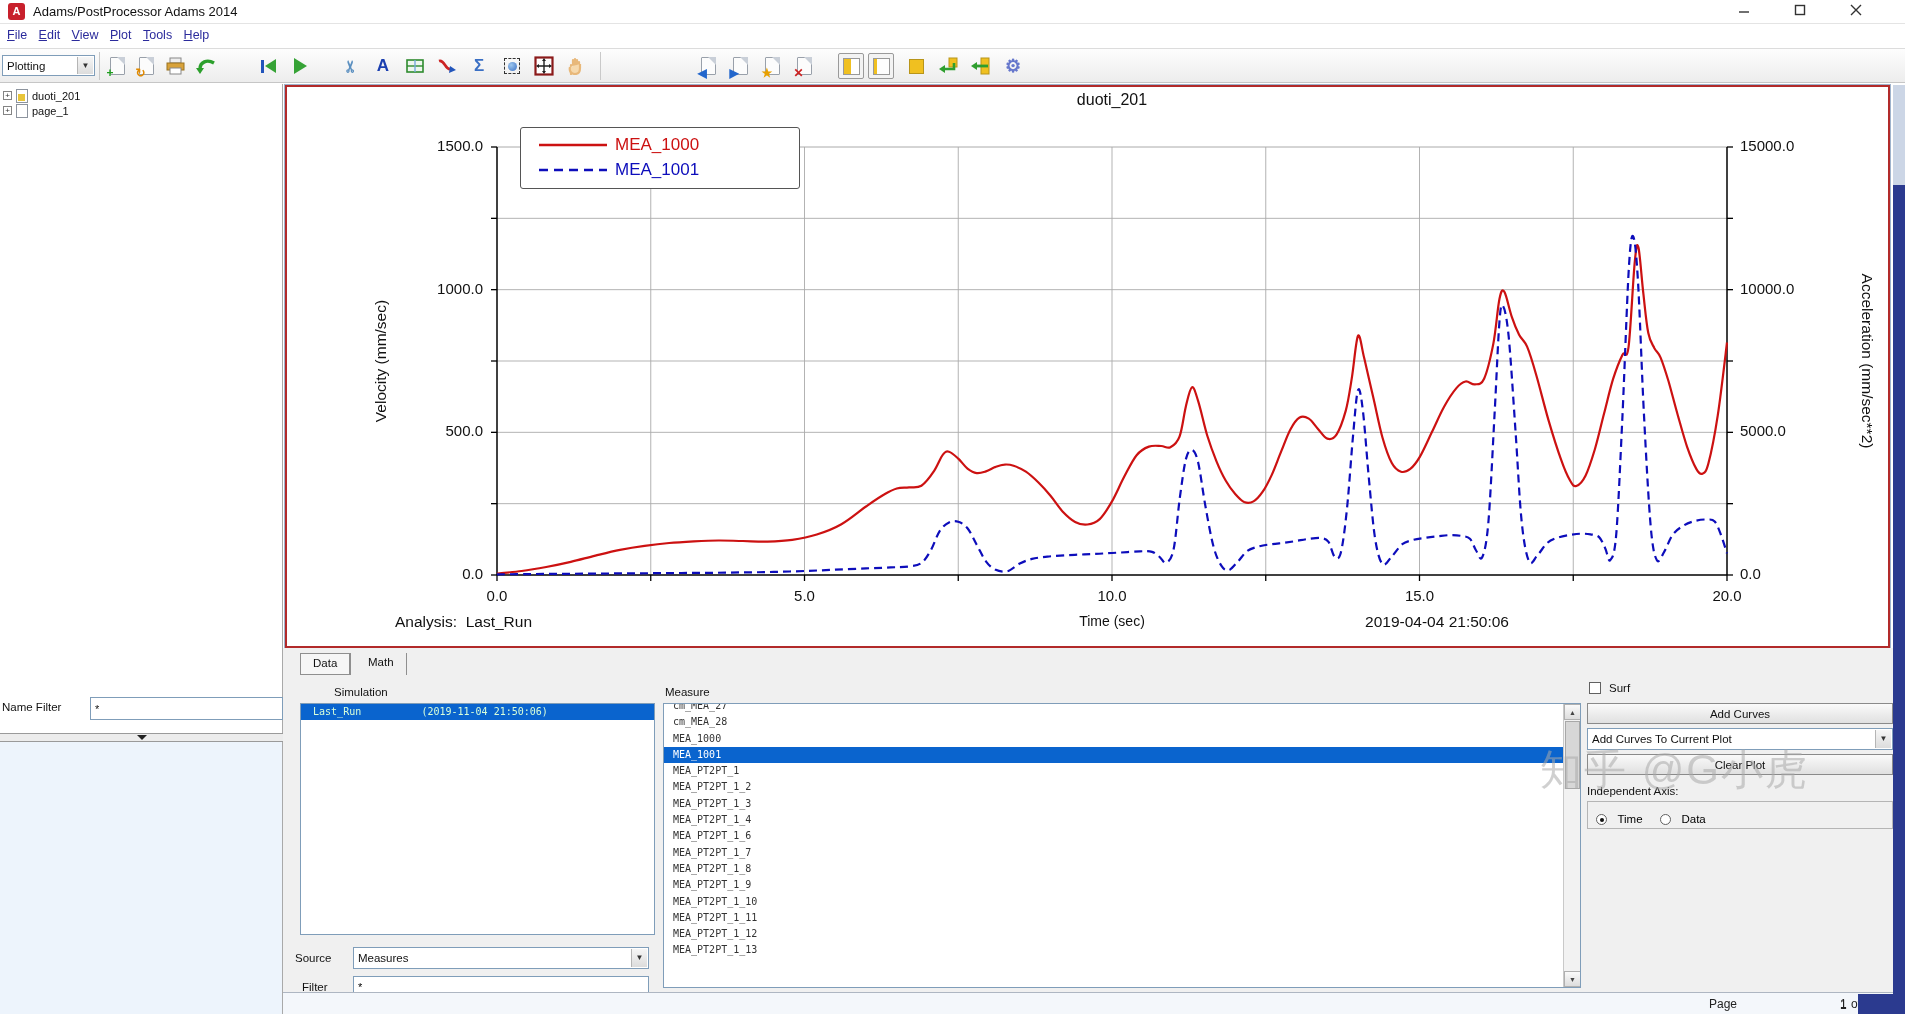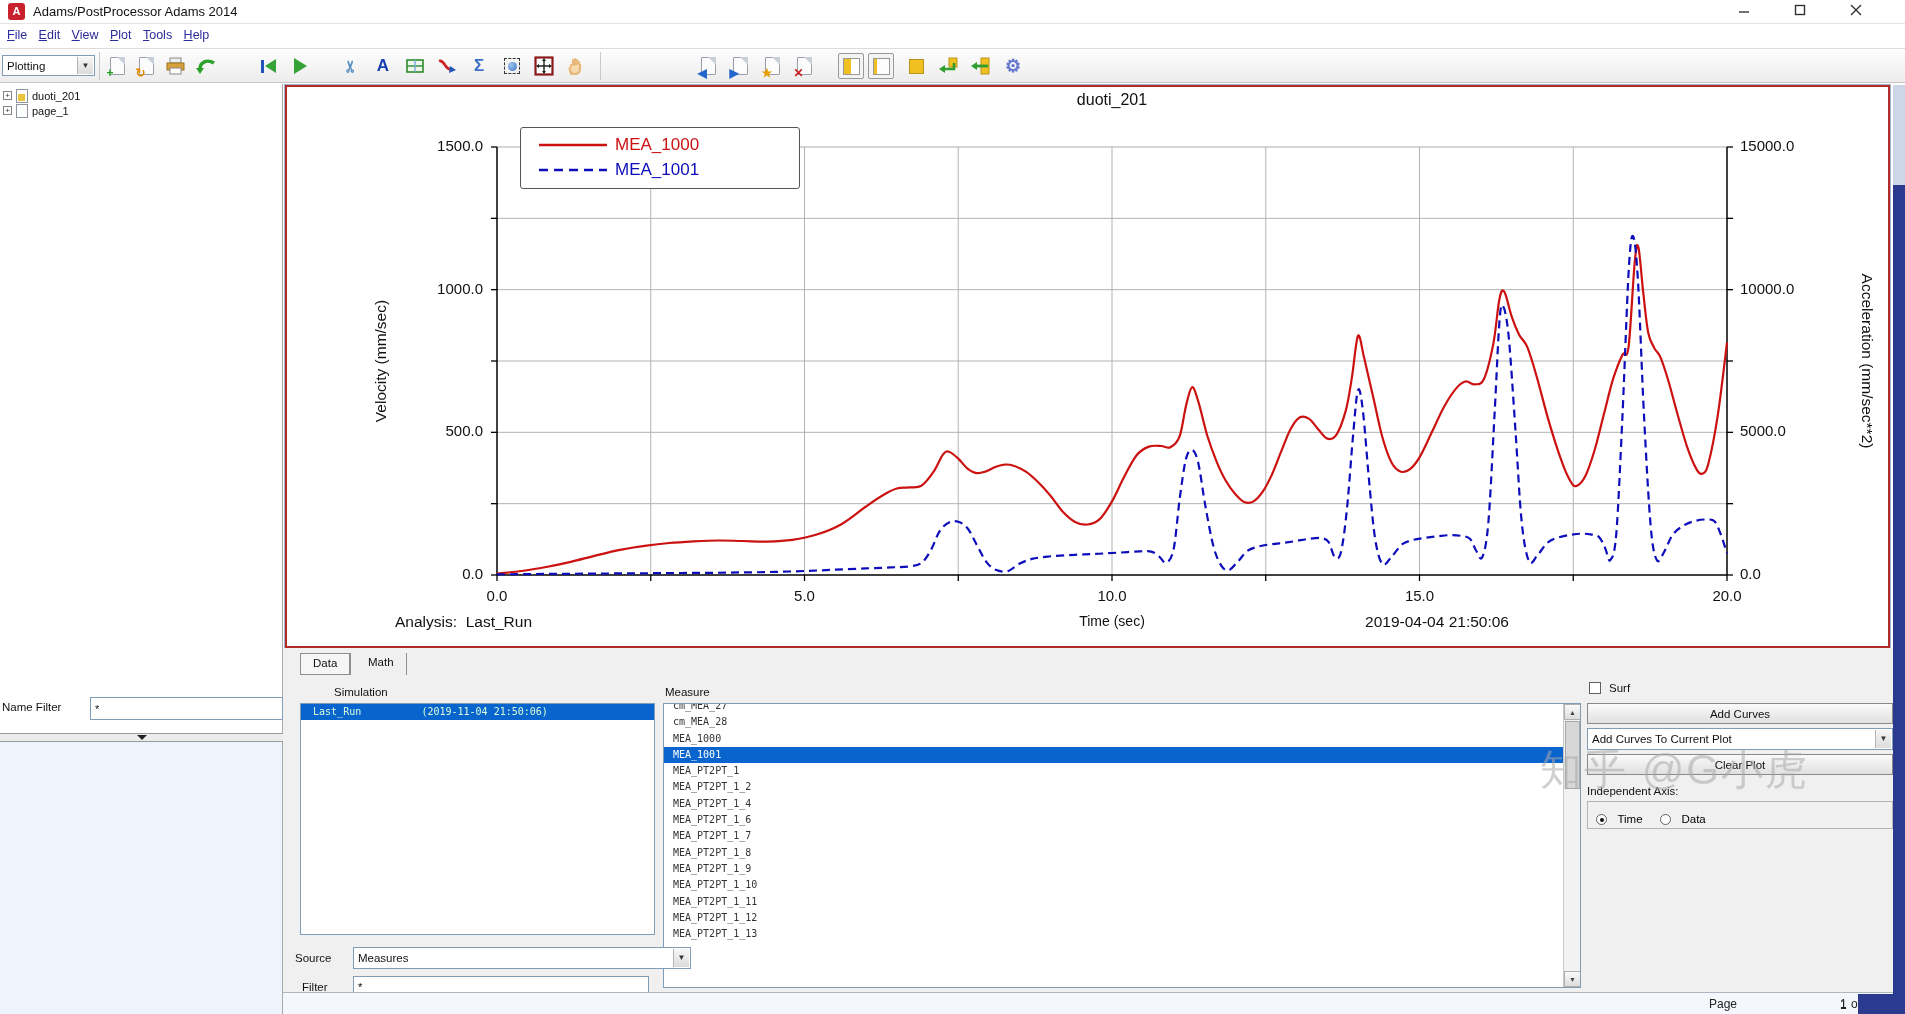--- a/index.html
+++ b/index.html
@@ -402,39 +402,40 @@
 
   <div class="fieldlabel" style="left:382px;top:38px;">Measure</div>
   <div class="listbox" style="left:380px;top:55px;width:918px;height:285px;">
     <div class="meas-inner" id="measList" style="width:900px;">
         <div class="meas-row">cm_MEA_27</div>
         <div class="meas-row">cm_MEA_28</div>
         <div class="meas-row">MEA_1000</div>
         <div class="meas-row selected">MEA_1001</div>
         <div class="meas-row">MEA_PT2PT_1</div>
         <div class="meas-row">MEA_PT2PT_1_2</div>
+        <div class="meas-row">MEA_PT2PT_1_3</div>
         <div class="meas-row">MEA_PT2PT_1_4</div>
         <div class="meas-row">MEA_PT2PT_1_6</div>
         <div class="meas-row">MEA_PT2PT_1_7</div>
         <div class="meas-row">MEA_PT2PT_1_8</div>
         <div class="meas-row">MEA_PT2PT_1_9</div>
         <div class="meas-row">MEA_PT2PT_1_10</div>
         <div class="meas-row">MEA_PT2PT_1_11</div>
         <div class="meas-row">MEA_PT2PT_1_12</div>
         <div class="meas-row">MEA_PT2PT_1_13</div>
       </div>
     <div class="vscroll">
       <div class="sb-btn" style="top:0;">▲</div>
       <div class="sb-thumb" style="top:17px;height:68px;"></div>
       <div class="sb-btn" style="bottom:0;">▼</div>
     </div>
   </div>
 
   <div class="fieldlabel" style="left:12px;top:304px;">Source</div>
-  <div class="combo" style="left:70px;top:299px;width:338px;height:22px;">
+  <div class="combo" style="left:70px;top:299px;width:296px;height:22px;">
     <span class="cval">Measures</span>
     <span class="arrow">▼</span>
   </div>
   <div class="fieldlabel" style="left:19px;top:333px;">Filter</div>
   <input style="position: absolute; left: 70px; top: 328px; width: 296px; height: 21px; background: rgb(255, 255, 255); border: 1px solid rgb(127, 157, 185); font-size: 11px; padding: 2px 4px;" value="*">
 
   <span class="checkbox" style="left:1306px;top:34px;"></span>
   <div class="fieldlabel" style="left:1326px;top:34px;">Surf</div>
   <div class="btn" style="left:1304px;top:55px;width:306px;height:21px;line-height:20px;">Add Curves</div>
   <div class="combo" style="left:1304px;top:80px;width:306px;height:22px;">

